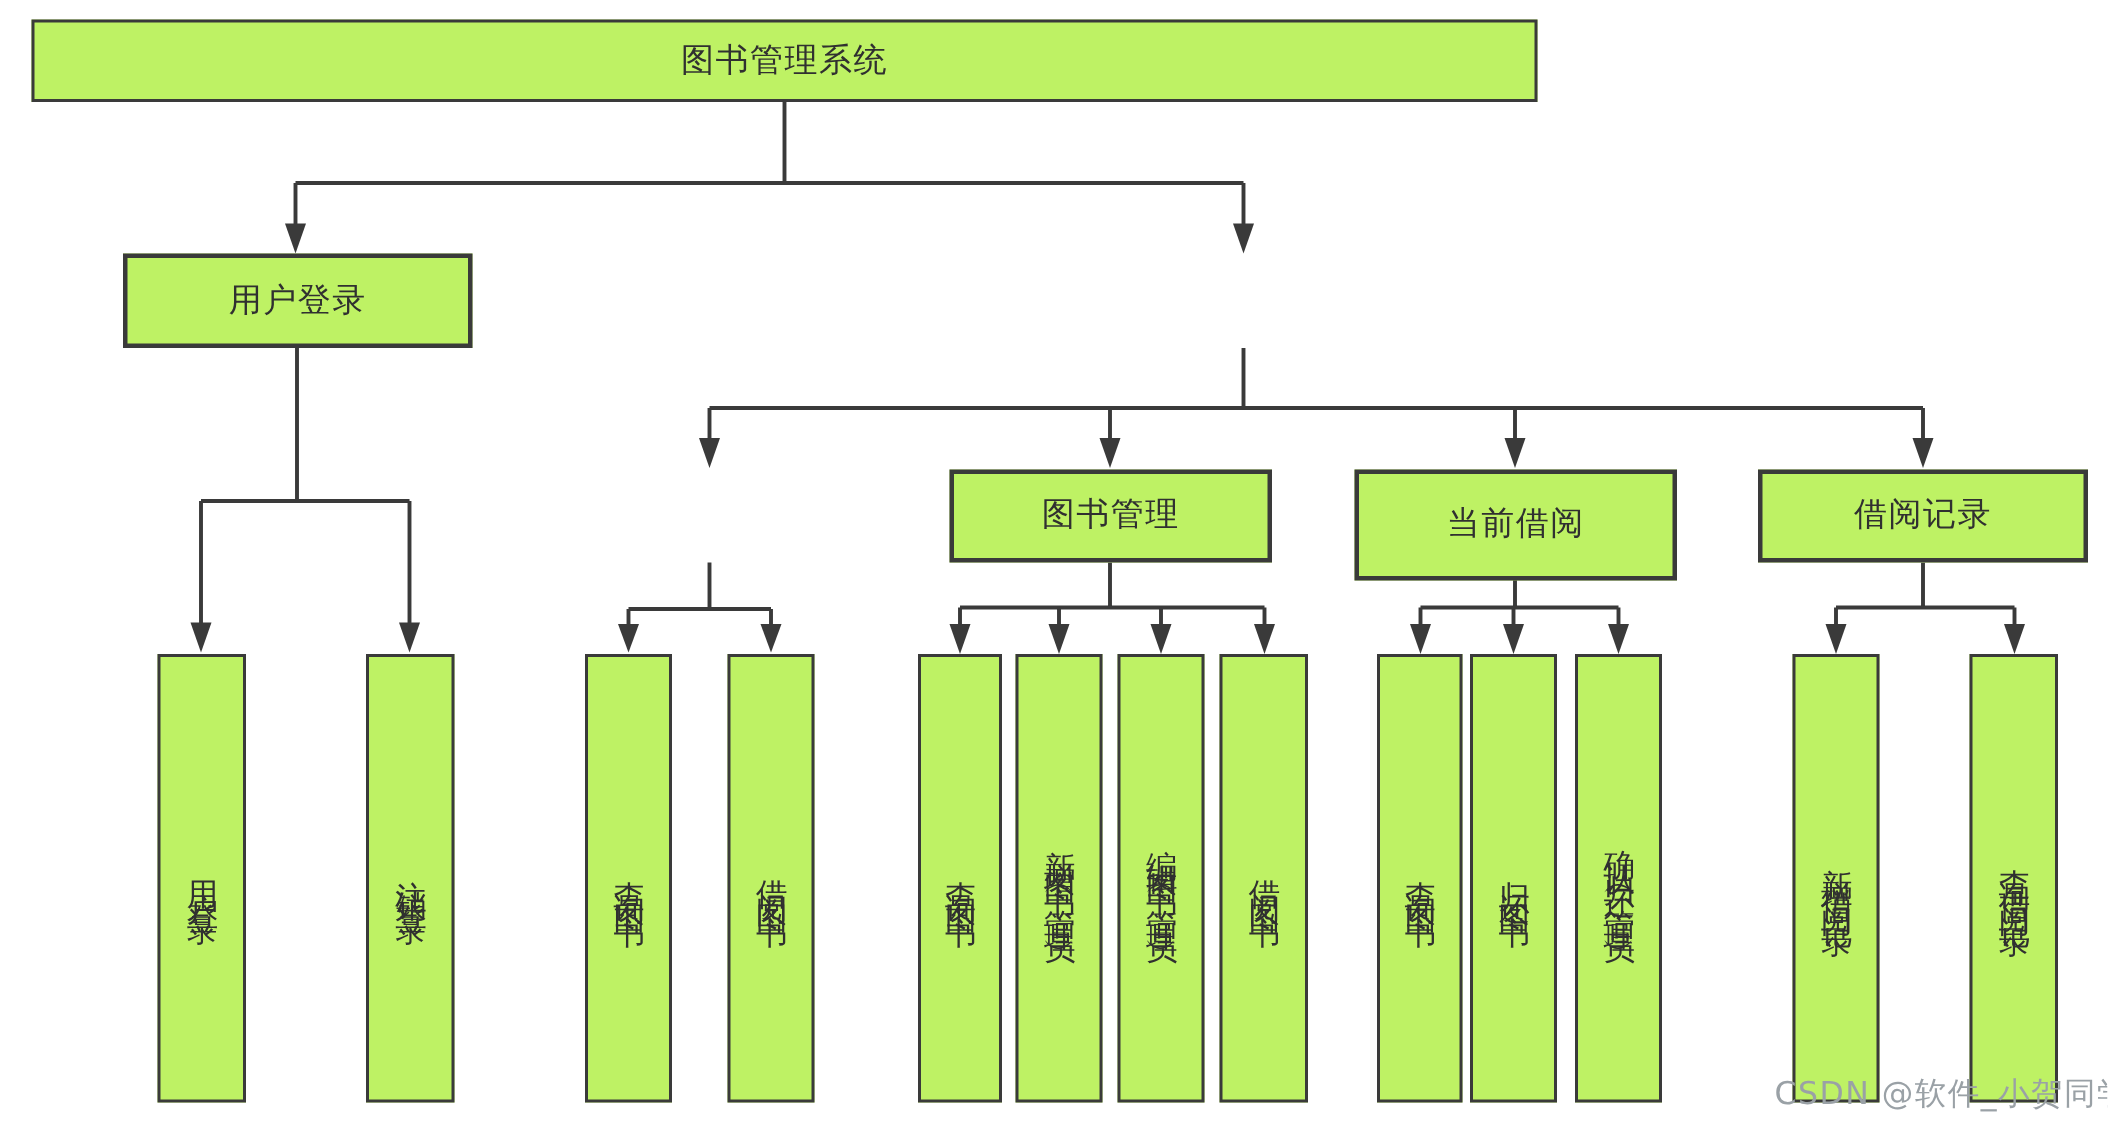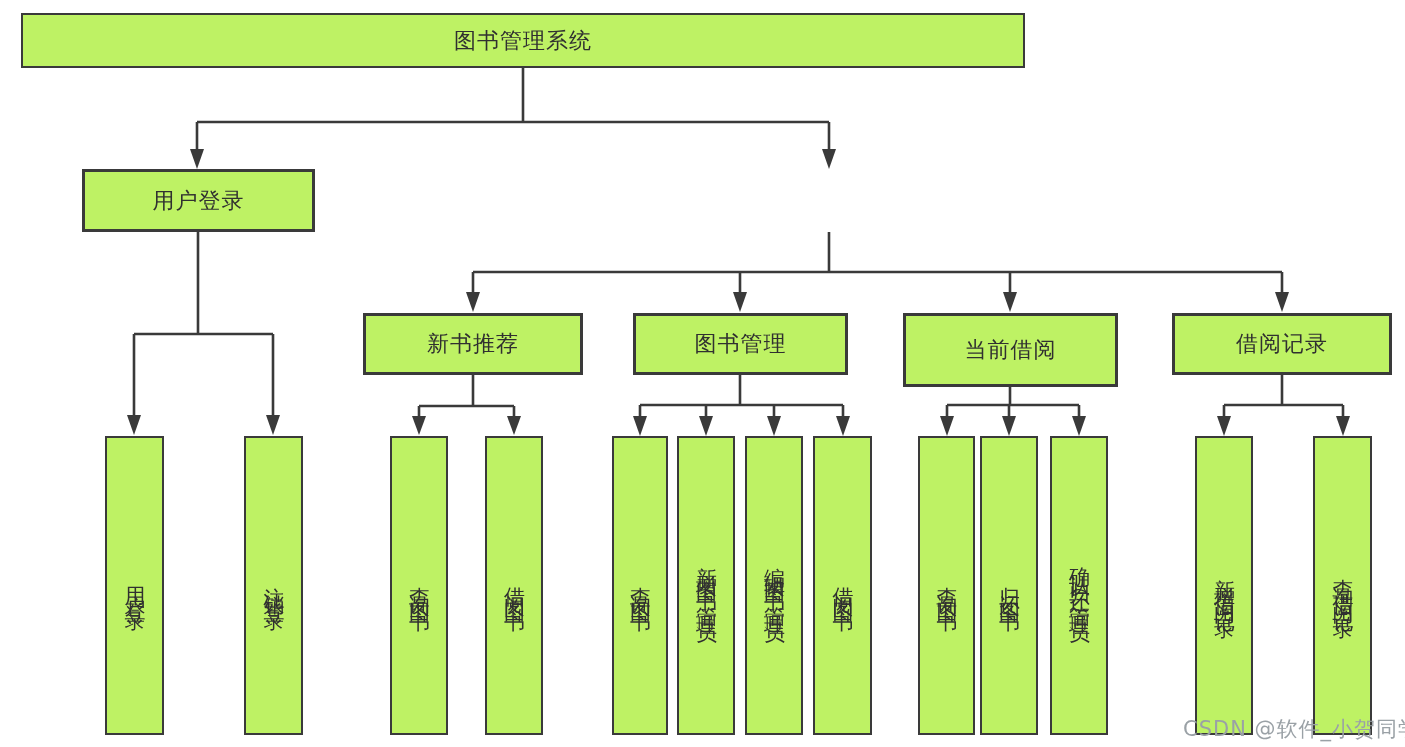--- a/index.html
+++ b/index.html
@@ -95,21 +95,20 @@
       <path class="cline" d="M1282,375 V405 M1224,405 H1343 M1224,405 V417 M1343,405 V417"></path>
       <polygon class="ahead" points="1217,416 1231,416 1224,436"></polygon>
       <polygon class="ahead" points="1336,416 1350,416 1343,436"></polygon>
     </g>
   </svg>
 
   <div class="box root-box" style="left:21px;top:13px;width:1004px;height:55px;">图书管理系统</div>
 
   <div class="box lvl-box" style="left:82px;top:169px;width:233px;height:63px;">用户登录</div>
 
-  <div class="box lvl-box" style="left:363px;top:313px;width:220px;height:62px;">新书推荐</div>
   <div class="box lvl-box" style="left:633px;top:313px;width:215px;height:62px;">图书管理</div>
   <div class="box lvl-box" style="left:903px;top:313px;width:215px;height:74px;">当前借阅</div>
   <div class="box lvl-box" style="left:1172px;top:313px;width:220px;height:62px;">借阅记录</div>
 
   <div class="box leaf-box" style="left:105px;top:436px;width:59px;height:299px;">用户登录</div>
   <div class="box leaf-box" style="left:244px;top:436px;width:59px;height:299px;">注销登录</div>
 
   <div class="box leaf-box" style="left:390px;top:436px;width:58px;height:299px;">查询图书</div>
   <div class="box leaf-box" style="left:485px;top:436px;width:58px;height:299px;">借阅图书</div>
 

